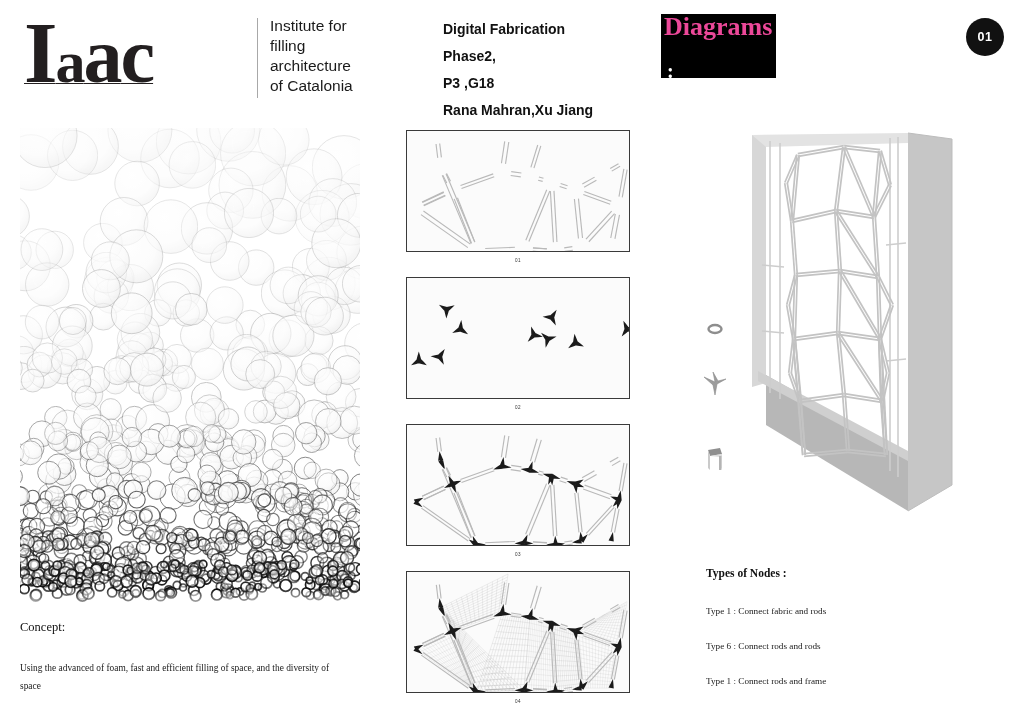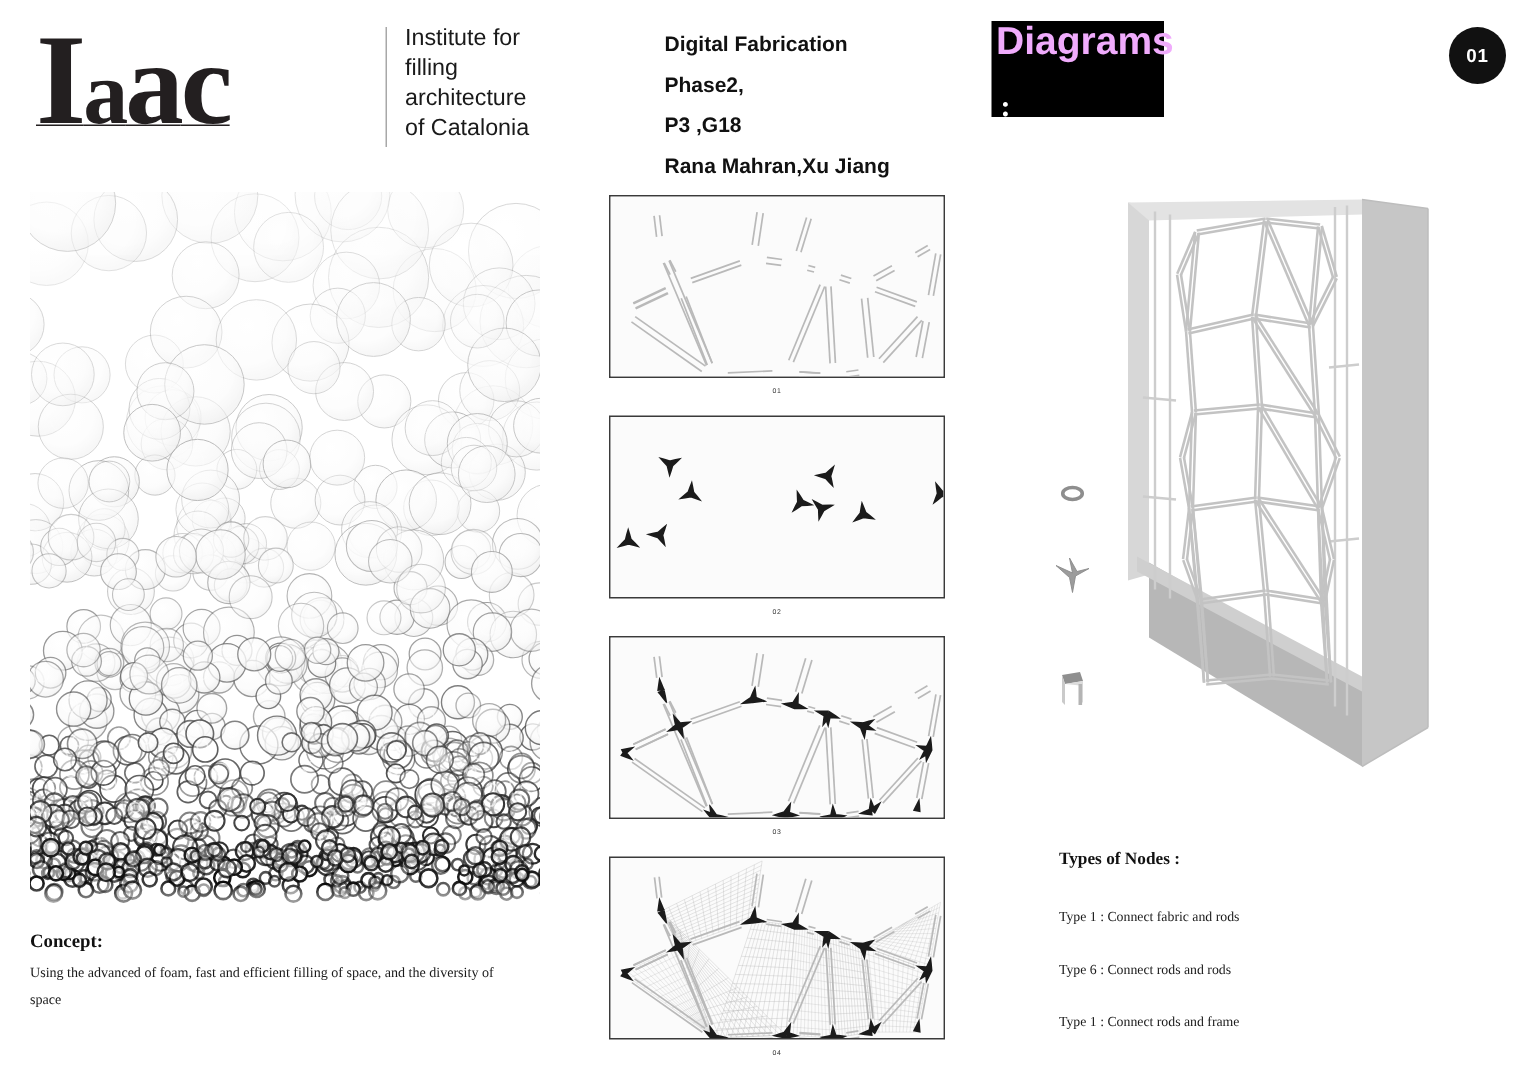--- a/index.html
+++ b/index.html
@@ -41,22 +41,22 @@
     position:absolute; left:443px; top:16px;
     font-size:14px; font-weight:bold; line-height:1.92; color:#111;
   }
 
   #diagram-title-box {
     position:absolute; left:661px; top:14px; width:115px; height:64px;
     background:#000;
   }
   #diagram-title-text {
     position:absolute; left:3px; top:-2px;
-    font-family:Liberation Sans, sans-serif;
-    font-size:26px; font-weight:bold; color:#f0abfc; letter-spacing:0px;
+    font-family:Liberation Serif, serif;
+    font-size:26px; font-weight:bold; color:#ec4899; letter-spacing:0px;
     white-space:nowrap;
   }
   #diagram-title-colon {
     position:absolute; left:6px; top:52px;
     font-family:"Liberation Serif", serif;
     font-size:20px; font-weight:bold; color:#fff; line-height:0.5;
   }
 
   #page-badge {
     position:absolute; left:966px; top:18px; width:38px; height:38px;
@@ -69,21 +69,21 @@
   
   #foam-panel {
     position:absolute; left:20px; top:128px; width:340px; height:485px;
     background:#fff; overflow:hidden;
   }
   #foam-svg { display:block; width:340px; height:485px; }
 
   #concept-block { position:absolute; left:20px; top:620px; width:340px; }
   #concept-heading {
     font-family:"Liberation Serif", serif;
-    font-size:12.5px; font-weight:bold; color:#111; margin-bottom:5px;
+    font-size:12.5px; font-weight:normal; color:#111; margin-bottom:24px;
   }
   #concept-body {
     font-family:"Liberation Serif", serif;
     font-size:9.4px; line-height:1.95; color:#1a1a1a; width:310px;
   }
 
   
   .diag-panel {
     position:absolute; left:406px; width:224px; height:122px;
     border:1px solid #3a3a3a; background:#fbfbfb; overflow:hidden;

